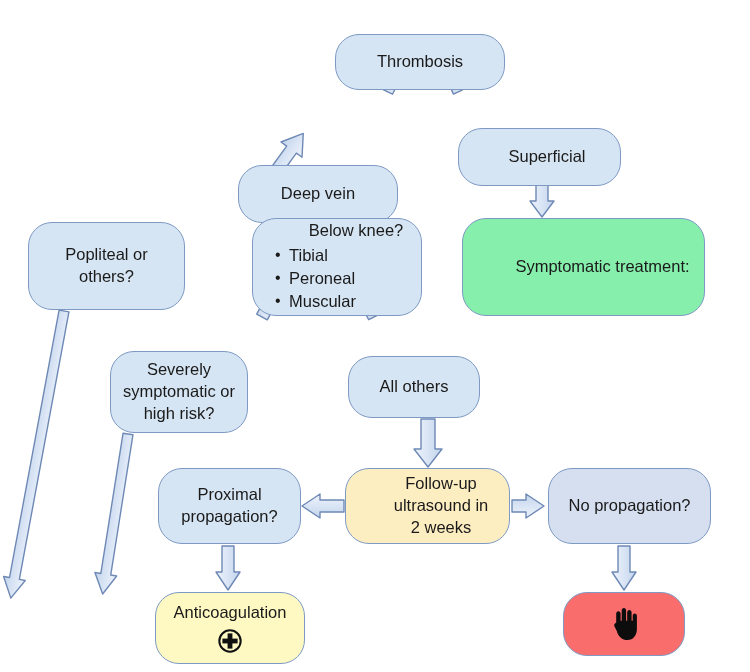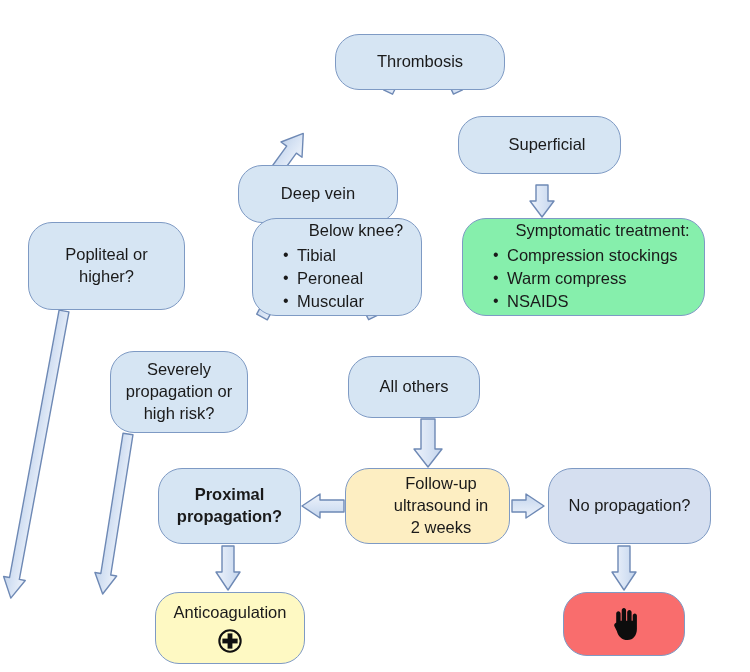--- a/index.html
+++ b/index.html
@@ -58,21 +58,21 @@
     padding-right: 6px;
   }
   .node ul {
     margin: 2px 0 0 0;
     padding: 0 0 0 16px;
     list-style: none;
   }
   .node ul li {
     position: relative;
     padding-left: 2px;
-    margin: 1px 8px;
+    margin: 1px 0;
   }
   .node ul li:before {
     content: "\2022";
     position: absolute;
     left: -12px;
     top: -1px;
     font-size: 16px;
   }
   .icon-plus {
     display: block;
@@ -160,53 +160,48 @@
     </g>
   </svg>
 
   <div id="node-layer">
       <div class="node center" style="left: 335px; top: 34px; width: 170px; height: 56px; background: rgb(214, 229, 243); border-color: rgb(126, 154, 196);">
         <div class="node-title" style="white-space: pre-line;">Thrombosis</div>
       </div>
       <div class="node center" style="left: 238px; top: 126px; width: 160px; height: 58px; background: rgb(214, 229, 243); border-color: rgb(126, 154, 196); margin-top: 39px;">
         <div class="node-title" style="white-space: pre-line;">Deep vein</div>
       </div>
-      <div class="node center" style="left: 458px; top: 116px; width: 163px; height: 58px; background: rgb(214, 229, 243); border-color: rgb(126, 154, 196); padding-left: 15px;">
+      <div class="node center" style="left: 458px; top: 128px; width: 163px; height: 58px; background: rgb(214, 229, 243); border-color: rgb(126, 154, 196); padding-left: 15px;">
         <div class="node-title" style="white-space: pre-line;">Superficial</div>
       </div>
       <div class="node listbox" style="left: 252px; top: 218px; width: 170px; height: 98px; background: rgb(214, 229, 243); border-color: rgb(126, 154, 196);">
         <div class="node-title" style="white-space: pre-line;">Below knee?</div>
         <ul>
           <li>Tibial</li>
           <li>Peroneal</li>
           <li>Muscular</li>
         </ul>
       </div>
       <div class="node listbox" style="left: 462px; top: 218px; width: 243px; height: 98px; background: #86efac; border-color: rgb(126, 154, 196);">
         <div class="node-title" style="white-space: pre-line;">Symptomatic treatment:</div>
-        <ul>
-          <li>Compression stockings</li>
-          <li>Warm compress</li>
-          <li>NSAIDS</li>
-        </ul>
       </div>
       <div class="node center" style="left: 28px; top: 222px; width: 157px; height: 88px; background: rgb(214, 229, 243); border-color: rgb(126, 154, 196);">
         <div class="node-title" style="white-space: pre-line;">Popliteal or
-higher?</div>
+others?</div>
       </div>
       <div class="node center" style="left: 110px; top: 351px; width: 138px; height: 82px; background: rgb(214, 229, 243); border-color: rgb(126, 154, 196);">
         <div class="node-title" style="white-space: pre-line;">Severely
-propagation or
+symptomatic or
 high risk?</div>
       </div>
       <div class="node center" style="left: 348px; top: 356px; width: 132px; height: 62px; background: rgb(214, 229, 243); border-color: rgb(126, 154, 196);">
         <div class="node-title" style="white-space: pre-line;">All others</div>
       </div>
       <div class="node center" style="left: 158px; top: 468px; width: 143px; height: 76px; background: rgb(214, 229, 243); border-color: rgb(126, 154, 196);">
-        <div class="node-title" style="white-space: pre-line; font-weight: bold;">Proximal
+        <div class="node-title" style="white-space: pre-line;">Proximal
 propagation?</div>
       </div>
       <div class="node center" style="left: 345px; top: 468px; width: 165px; height: 76px; background: rgb(253, 238, 194); border-color: rgb(126, 154, 196);">
         <div class="node-title" style="white-space: pre-line; padding-left: 27px;">Follow-up
 ultrasound in
 2 weeks</div>
       </div>
       <div class="node center" style="left: 548px; top: 468px; width: 163px; height: 76px; background: rgb(213, 223, 240); border-color: rgb(126, 154, 196);">
         <div class="node-title" style="white-space: pre-line;">No propagation?</div>
       </div>

